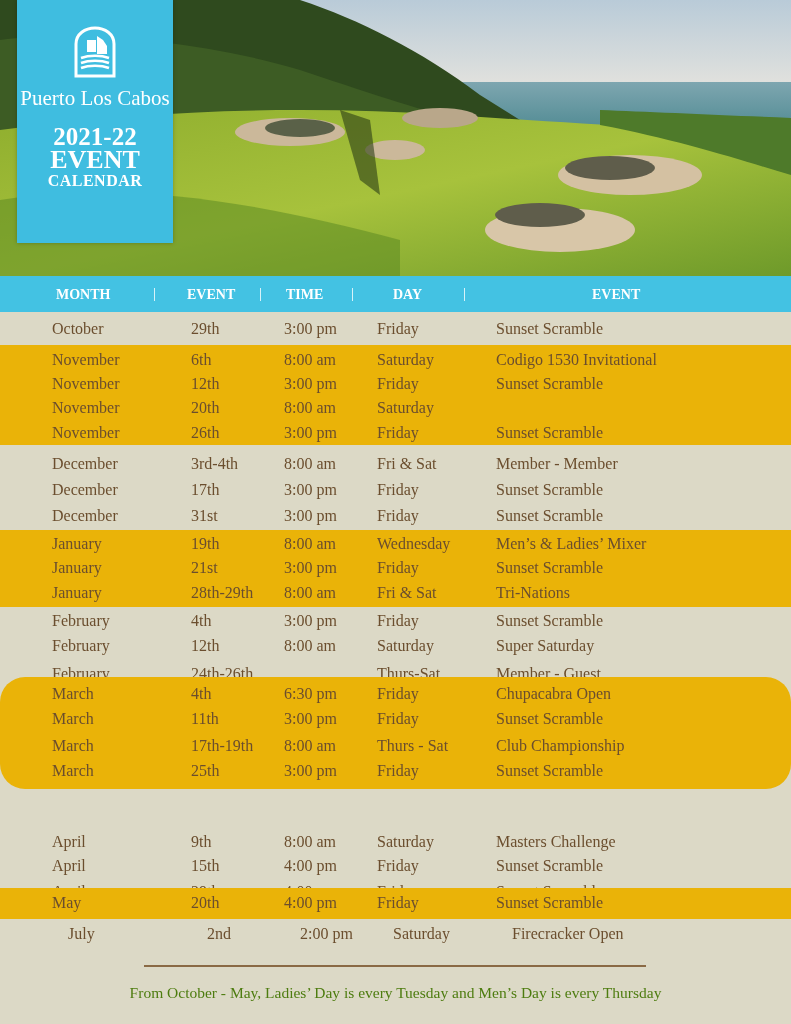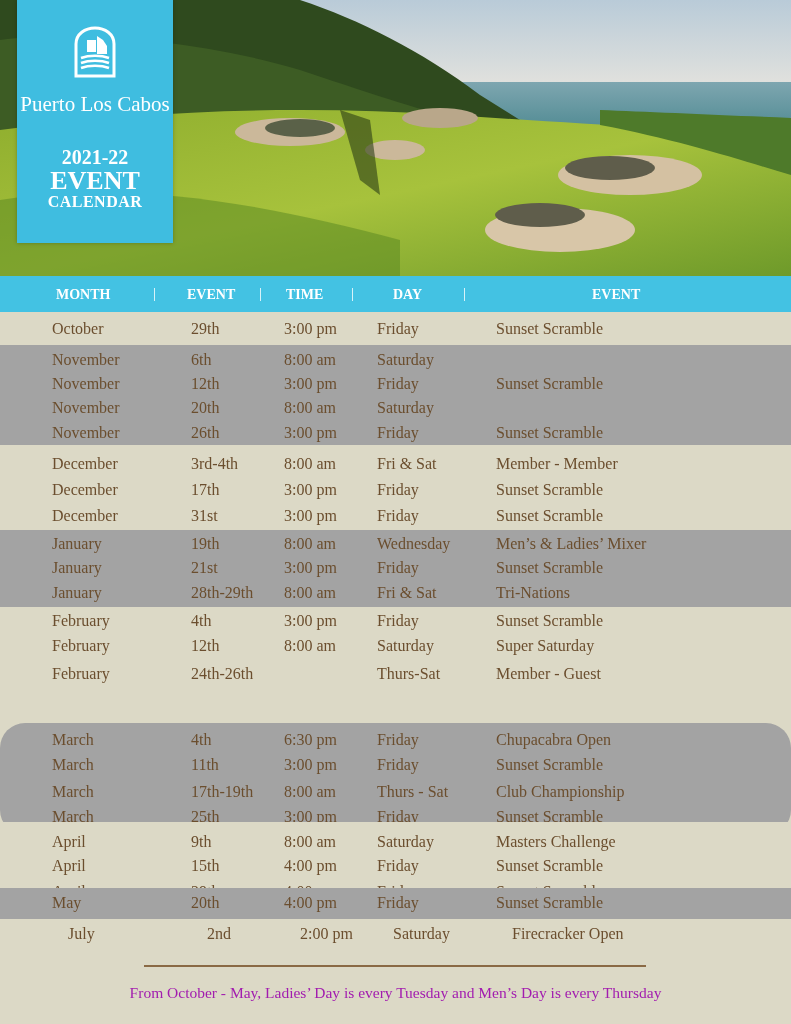--- a/index.html
+++ b/index.html
@@ -6,39 +6,39 @@
   body{width:791px;height:1024px;background:#dcd9c6;position:relative;overflow:hidden;
        font-family:"Liberation Serif","DejaVu Serif",serif;color:#6b4e2e;}
   
   .hero{position:absolute;left:0;top:0;width:791px;height:276px;overflow:hidden;
         background:linear-gradient(180deg,#c9d6df 0%,#dfe3e4 30%,#b7c6cc 38%,#5f8d93 42%,#4d7f86 44%);}
   .hero svg{position:absolute;left:0;top:0;}
   
   .badge{position:absolute;left:17px;top:0;width:156px;height:243px;background:#3fbde0;
          color:#fff;text-align:center;box-shadow:0 0 4px rgba(0,0,0,.25);}
   .badge .logo{margin:26px auto 0;width:44px;height:52px;}
-  .badge .brand{font-size:21px;margin-top:14px;letter-spacing:0;}
-  .badge .yr{font-size:20px;font-weight:bold;margin-top:29px;line-height:23px;}
+  .badge .brand{font-size:21px;margin-top:8px;letter-spacing:0;}
+  .badge .yr{font-size:25px;font-weight:bold;margin-top:14px;line-height:23px;}
   .badge .golf{font-size:34px;font-weight:bold;line-height:32px;letter-spacing:1px;}
   .badge .event{font-size:26px;font-weight:bold;line-height:24px;}
   .badge .cal{font-size:16px;font-weight:bold;line-height:18px;letter-spacing:.5px;}
   
   .thead{position:absolute;left:0;top:276px;width:791px;height:36px;background:#43c2e3;
          color:#fff;font-size:14px;font-weight:bold;}
   .thead span{position:absolute;top:11px;}
   .thead .sep{font-weight:normal;font-size:15px;top:9px;}
   
   .group{position:absolute;left:0;width:791px;}
-  .blue{background:#a3a3a3;}
+  .blue{background:#eab308;}
   .tan{background:#dcd9c6;}
   .row{position:absolute;left:0;width:791px;height:24px;font-size:16px;line-height:24px;}
   .row span{position:absolute;white-space:nowrap;}
   .c-month{left:52px;} .c-date{left:191px;} .c-time{left:284px;} .c-day{left:377px;} .c-event{left:496px;}
   .divider{position:absolute;left:144px;top:965px;width:502px;height:2px;background:#8a6a45;}
-  .footnote{position:absolute;left:0;top:984px;width:791px;text-align:center;font-size:15.5px;color:#a21caf;}
+  .footnote{position:absolute;left:0;top:984px;width:791px;text-align:center;font-size:15.5px;color:#4d7c0f;}
 </style>
 </head>
 <body>
 
 <div class="hero">
   <svg width="791" height="276" viewBox="0 0 791 276">
     <defs>
       <linearGradient id="sky" x1="0" y1="0" x2="0" y2="1">
         <stop offset="0" stop-color="#b9cbd8"></stop>
           <stop offset="1" stop-color="#e6e4de"></stop>
@@ -108,20 +108,21 @@
         <span class="c-day">Friday</span>
         <span class="c-event">Sunset Scramble</span>
       </div>
     </div>
     <div class="group blue" style="top: 345px; height: 100px;">
       <div class="row" style="top: 3px;">
         <span class="c-month">November</span>
         <span class="c-date">6th</span>
         <span class="c-time">8:00 am</span>
         <span class="c-day">Saturday</span>
+        <span class="c-event">Codigo 1530 Invitational</span>
       </div>
       <div class="row" style="top: 27px;">
         <span class="c-month">November</span>
         <span class="c-date">12th</span>
         <span class="c-time">3:00 pm</span>
         <span class="c-day">Friday</span>
         <span class="c-event">Sunset Scramble</span>
       </div>
       <div class="row" style="top: 51px;">
         <span class="c-month">November</span>
@@ -199,21 +200,21 @@
         <span class="c-event">Super Saturday</span>
       </div>
       <div class="row" style="top: 55px;">
         <span class="c-month">February</span>
         <span class="c-date">24th-26th</span>
         <span class="c-time"></span>
         <span class="c-day">Thurs-Sat</span>
         <span class="c-event">Member - Guest</span>
       </div>
     </div>
-    <div class="group blue" style="top: 723px; height: 112px; border-radius: 25px;">
+    <div class="group blue" style="top: 677px; height: 112px; border-radius: 25px;">
       <div class="row" style="top: 5px;">
         <span class="c-month">March</span>
         <span class="c-date">4th</span>
         <span class="c-time">6:30 pm</span>
         <span class="c-day">Friday</span>
         <span class="c-event">Chupacabra Open</span>
       </div>
       <div class="row" style="top: 30px;">
         <span class="c-month">March</span>
         <span class="c-date">11th</span>

